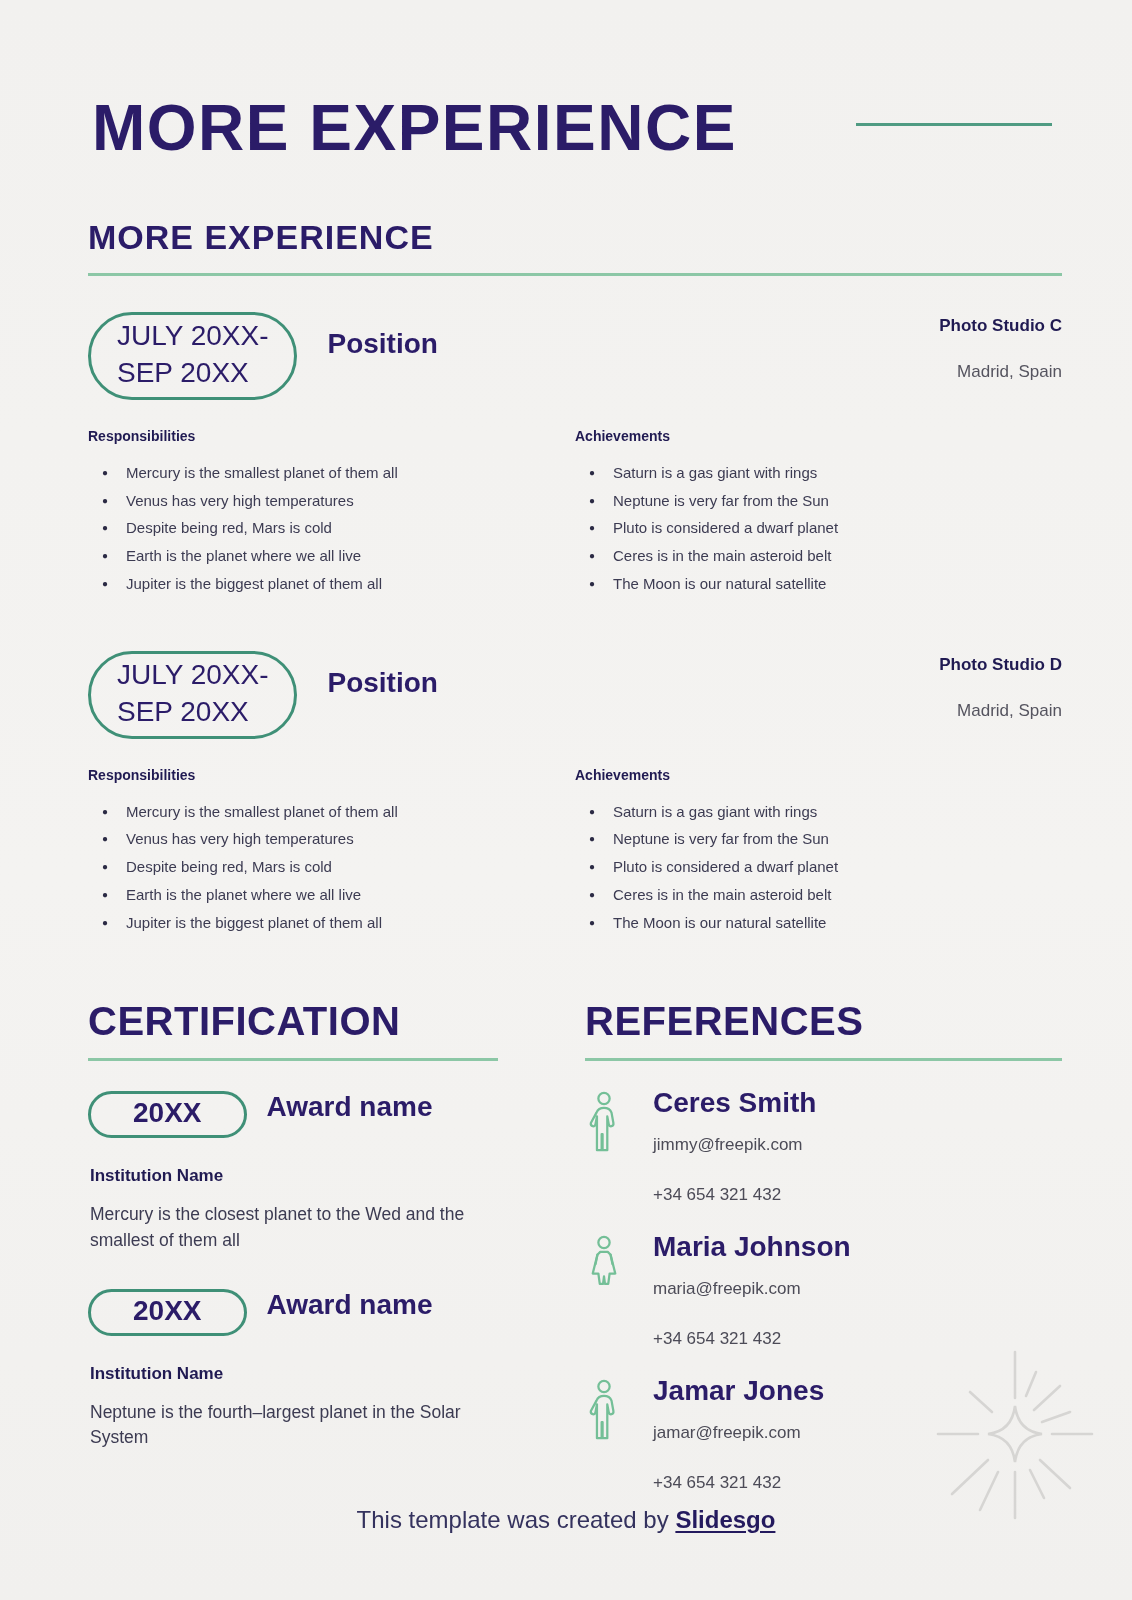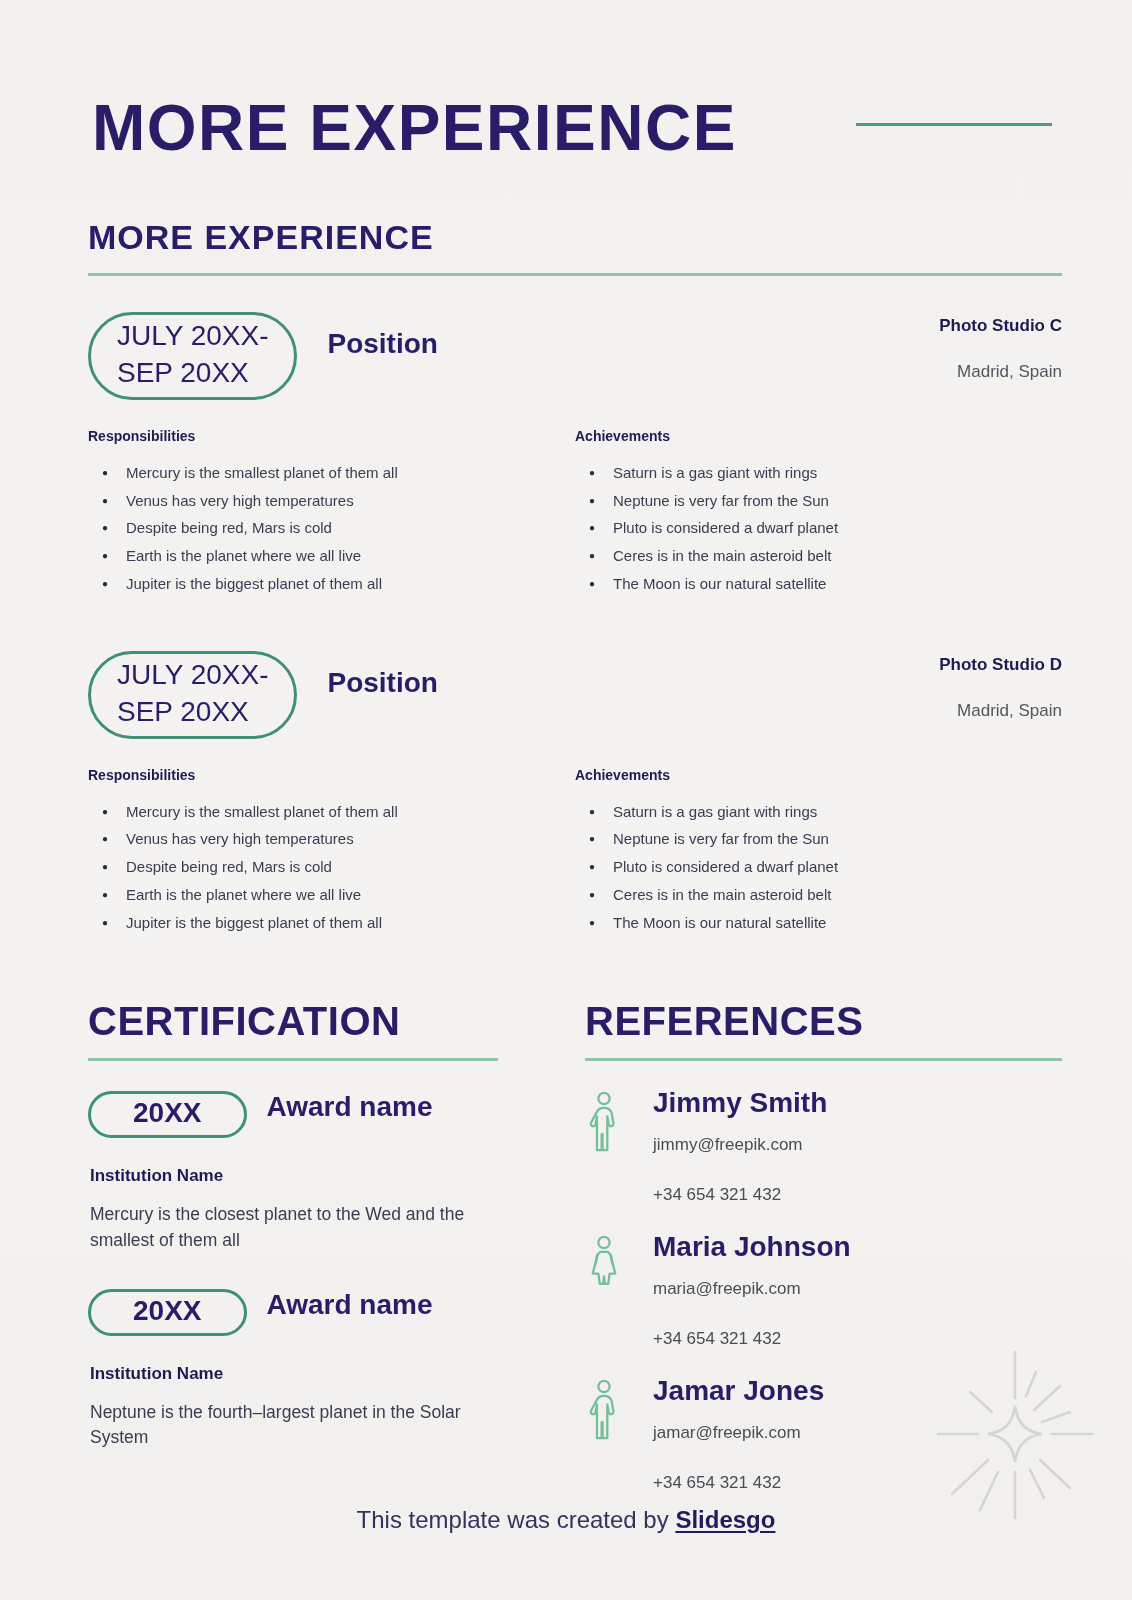--- a/index.html
+++ b/index.html
@@ -220,21 +220,21 @@
       <h2 class="big-h2">REFERENCES</h2>
 
       <div class="contact">
         <div class="contact-icon">
           <svg width="38" height="62" viewBox="0 0 40 66" fill="none" stroke="#74bf97" stroke-width="2.4" stroke-linecap="round" stroke-linejoin="round">
             <circle cx="20" cy="8" r="6"></circle>
             <path d="M12 23 q2 -5 8 -5 q6 0 8 5 l2 11 q0.5 3 -2 3.5 q-2.5 0.5 -3 -2.5 l-1.5 -8 v36 h-5 v-17 h-1 v17 h-5 V27 l-1.5 8 q-0.5 3 -3 2.5 q-2.5 -0.5 -2 -3.5 z"></path>
           </svg>
         </div>
         <div class="contact-body">
-          <div class="contact-name">Jimmy Smith</div>
+          <div class="contact-name">Ceres Smith</div>
           <div class="contact-email">jimmy@freepik.com</div>
           <div class="contact-phone">+34 654 321 432</div>
         </div>
       </div>
 
       <div class="contact">
         <div class="contact-icon">
           <svg width="38" height="62" viewBox="0 0 40 66" fill="none" stroke="#74bf97" stroke-width="2.4" stroke-linecap="round" stroke-linejoin="round">
             <circle cx="20" cy="8" r="6"></circle>
             <path d="M16 18 h8 l3 3 5 20 h-6 l-1.5 11 h-3.5 l-1 -8 h-0 l-1 8 h-3.5 l-1.5 -11 h-6 l5 -20 z"></path>

